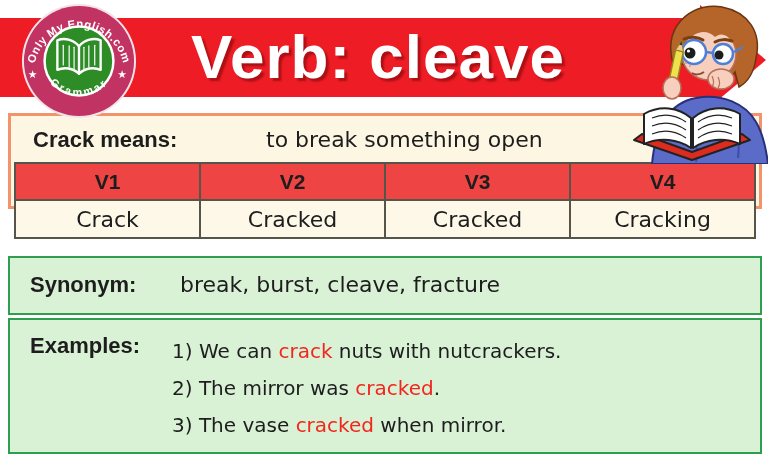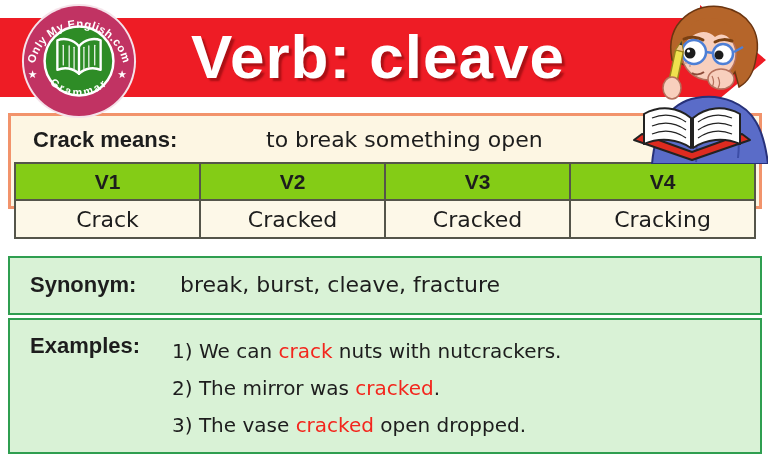--- a/index.html
+++ b/index.html
@@ -36,21 +36,21 @@
     font-family:"DejaVu Sans",sans-serif;
   }
   .verb-table{
     position:absolute;left:3px;top:46px;width:742px;
     border-collapse:collapse;table-layout:fixed;
   }
   .verb-table th,.verb-table td{
     border:2px solid #55554a;text-align:center;
   }
   .verb-table th{
-    background:#84cc16;height:33px;font-size:21px;font-weight:bold;
+    background:#ef4444;height:33px;font-size:21px;font-weight:bold;
   }
   .verb-table td{
     background:#fdf8e8;height:34px;font-size:22px;
     font-family:"DejaVu Sans",sans-serif;
   }
   
   .green-box{
     position:absolute;left:8px;width:754px;box-sizing:border-box;
     background:#d9f2d6;border:2px solid #2f9e50;z-index:2;
   }
@@ -174,15 +174,15 @@
 <div class="green-box syn-box">
   <div class="box-label">Synonym:</div>
   <div class="syn-text">break, burst, cleave, fracture</div>
 </div>
 
 <div class="green-box ex-box">
   <div class="box-label">Examples:</div>
   <div class="ex-lines">
     <div><span>1) We can </span><span class="hl">crack</span><span> nuts with nutcrackers.</span></div>
     <div><span>2) The mirror was </span><span class="hl">cracked</span><span>.</span></div>
-    <div><span>3) The vase </span><span class="hl">cracked</span><span> open dropped.</span></div>
+    <div><span>3) The vase </span><span class="hl">cracked</span><span> when mirror.</span></div>
   </div>
 </div>
 
 </body></html>

